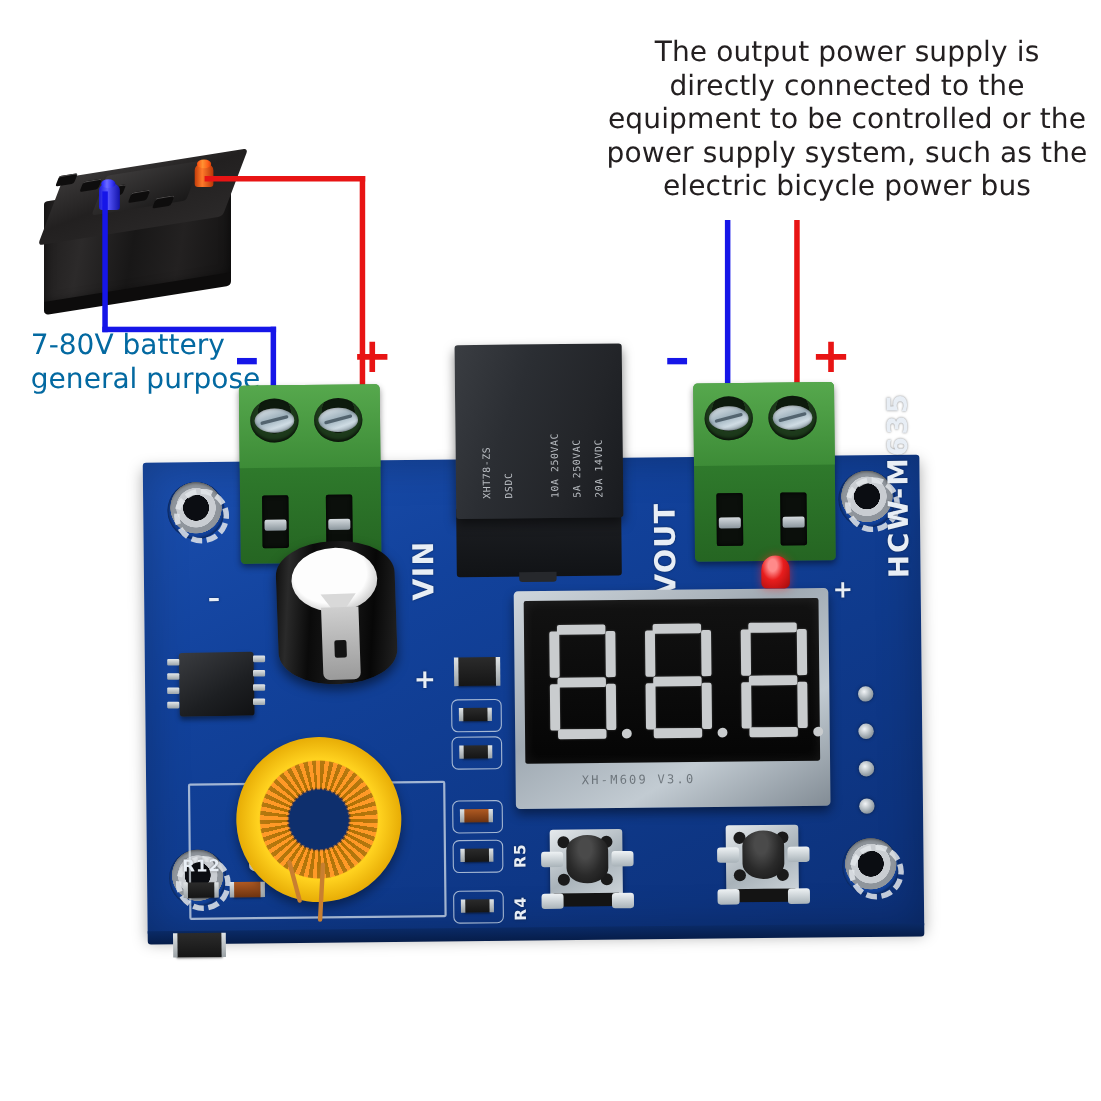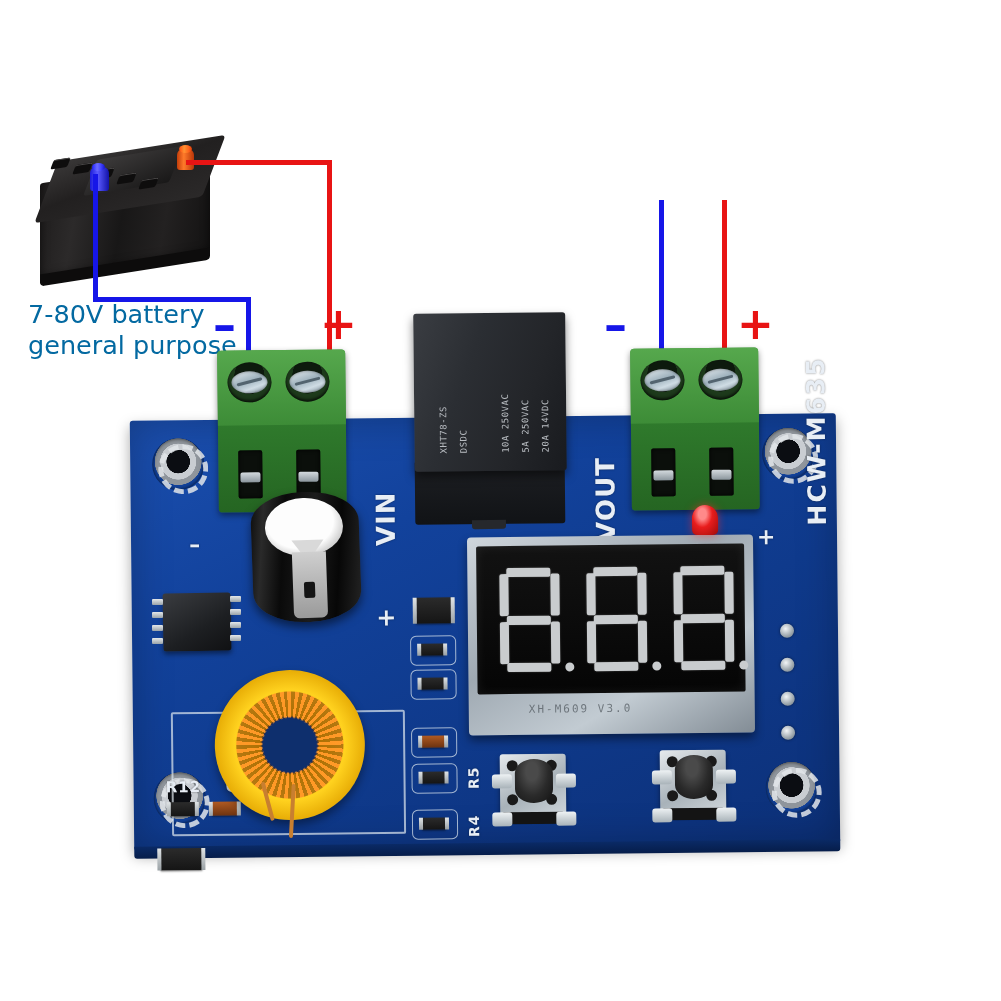--- a/index.html
+++ b/index.html
@@ -291,20 +291,21 @@
   
   .silkbox{
     position:absolute;border:2px solid rgba(225,233,240,.7);border-radius:2px;
   }
 </style>
 </head>
 <body>
 
 <div class="stage">
 
+  <div class="note-top">The output power supply is directly connected to the equipment to be controlled or the power supply system, such as the electric bicycle power bus</div>
 
   <div class="note-left">7-80V battery general purpose</div>
 
   <div class="battery">
     <div class="bat-body"></div>
     <div class="bat-top"></div>
     <div class="bat-plate"></div>
     <div class="bat-cap" style="left:20px;top:22px;"></div>
     <div class="bat-cap" style="left:42px;top:27px;"></div>
     <div class="bat-cap" style="left:64px;top:32px;"></div>

